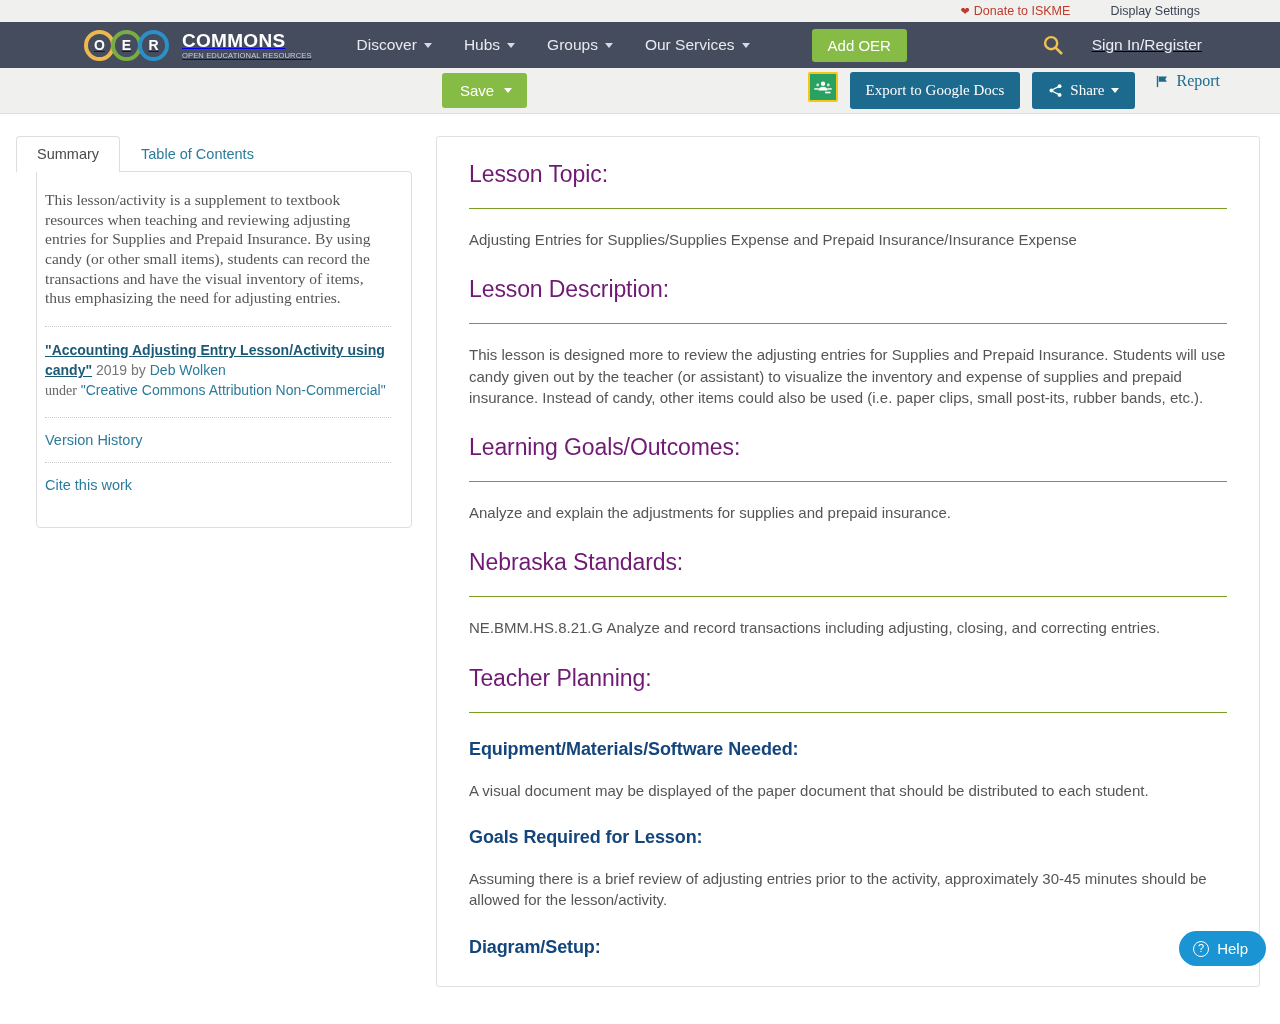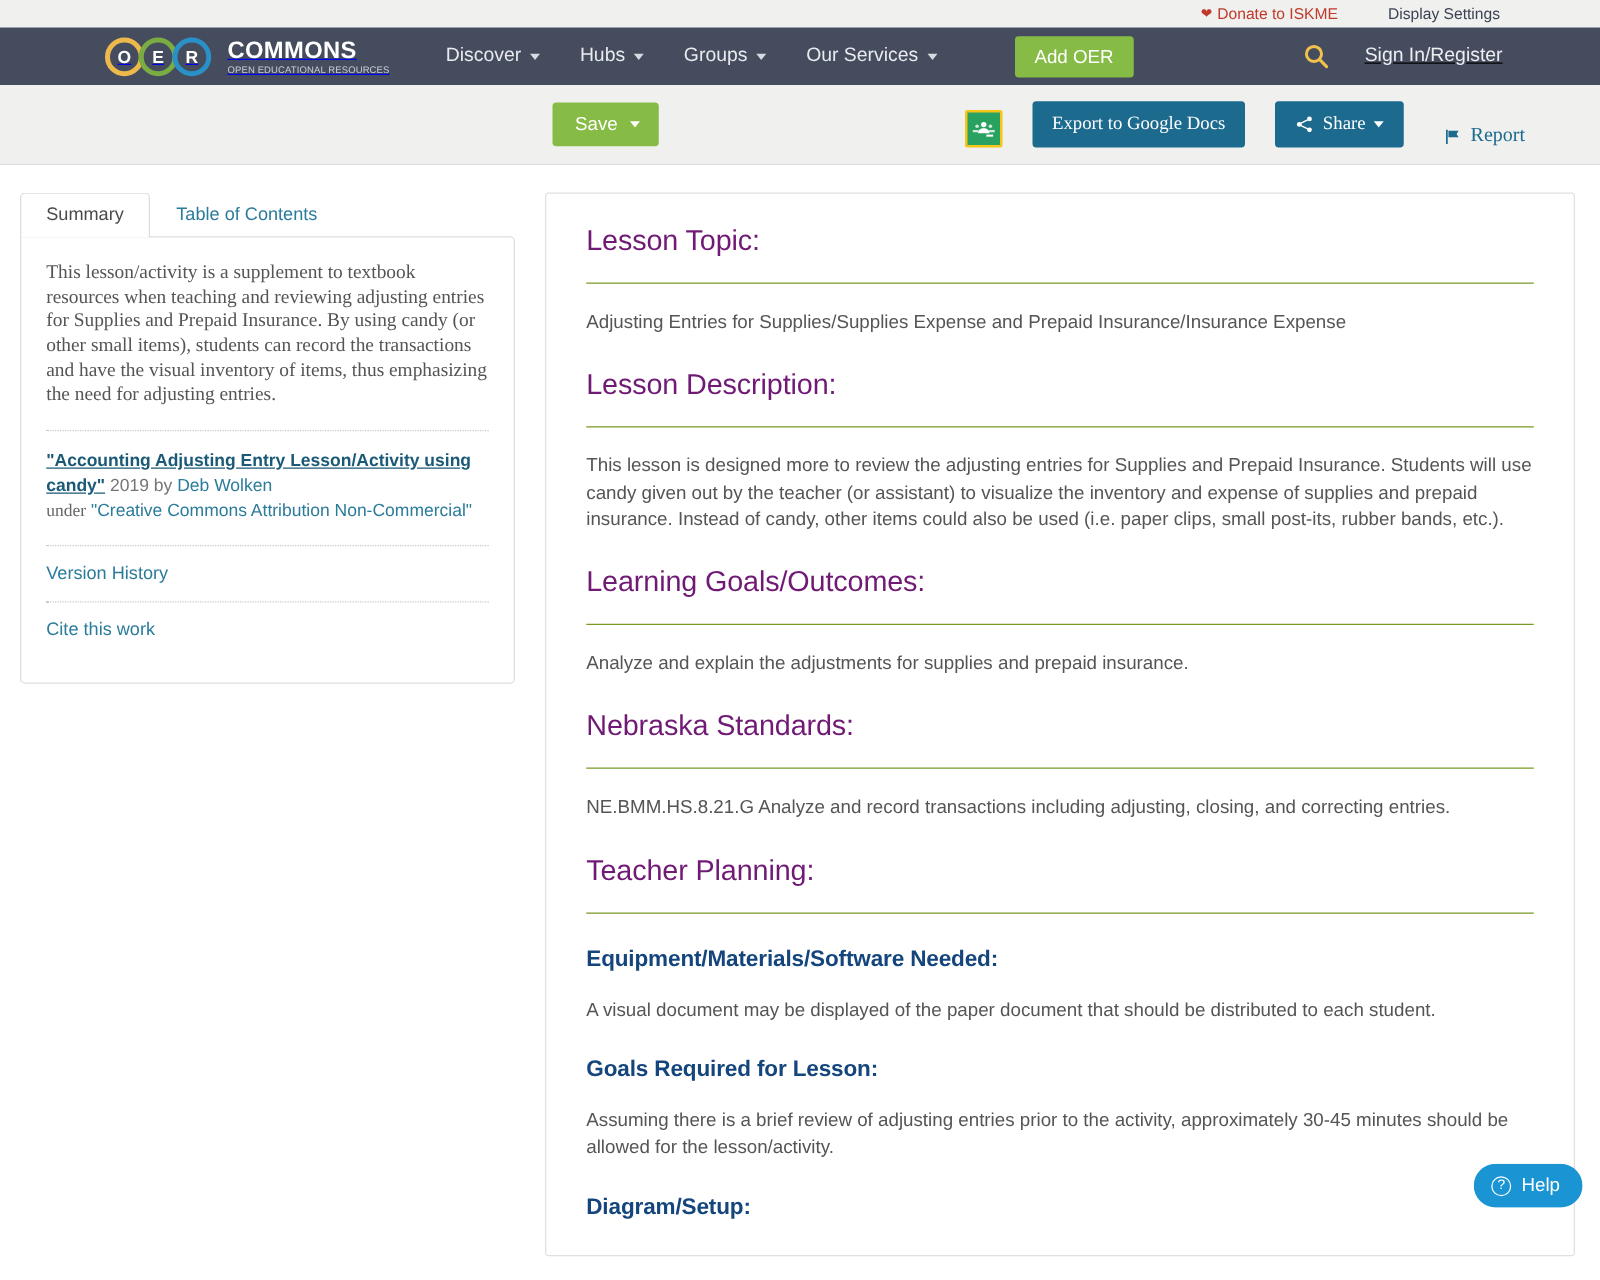--- a/index.html
+++ b/index.html
@@ -121,21 +121,21 @@
     display: flex; align-items: center;
   }
   .signin-link {
     color: #eceef2;
     font-size: 15.5px;
     text-decoration: none;
   }
 
   
   .action-bar {
-    height: 64px;
+    height: 46px;
     background: #f0f0ef;
     border-bottom: 1px solid #dedede;
     display: flex;
     align-items: center;
     position: relative;
   }
   .save-btn {
     margin-left: 442px;
     background: #86bb46;
     color: #ffffff;
@@ -147,22 +147,22 @@
     align-items: center;
     gap: 10px;
     cursor: pointer;
     font-family: inherit;
   }
   .save-btn .caret-down { border-top-color: #ffffff; }
   .action-right {
     position: absolute;
     right: 20px;
     display: flex;
-    align-items: flex-end;
-    gap: 24px;
+    align-items: flex-start;
+    gap: 12px;
   }
   .gclass-btn {
     width: 30px; height: 30px;
     background: #29a261;
     border: 2px solid #f5c518;
     border-radius: 2px;
     display: flex; align-items: center; justify-content: center;
     cursor: pointer;
     padding: 0;
   }
@@ -227,21 +227,22 @@
     background: #ffffff;
     border-color: #dddddd;
     color: #4a4a4a;
     margin-bottom: -1px;
     padding-bottom: 10px;
   }
   .panel {
     background: #ffffff;
     border: 1px solid #dddddd;
     border-radius: 0 4px 4px 4px;
-    padding: 18px 20px 20px 20px;
+    padding: 18px 20px 20px 8px;
+    margin-left: 20px;
   }
   .summary-text {
     font-family: "Liberation Serif", serif;
     font-size: 15.5px;
     line-height: 1.27;
     color: #555555;
     margin: 0 0 18px 0;
   }
   .divider-dotted {
     border-top: 1px dotted #c9c9c9;

